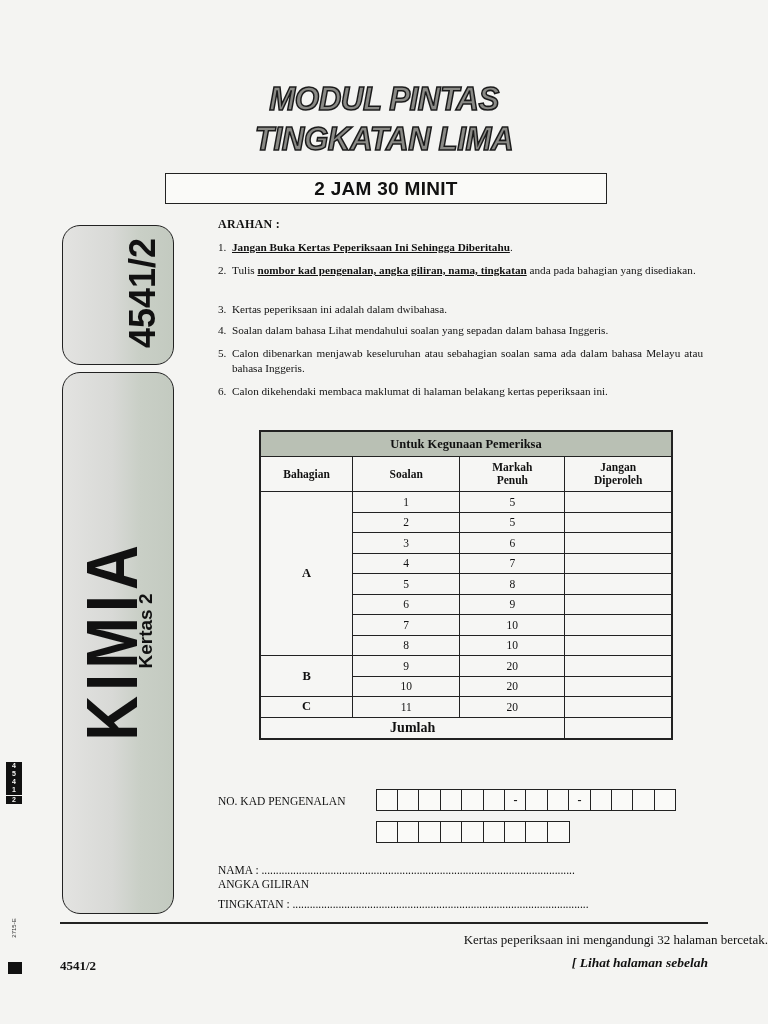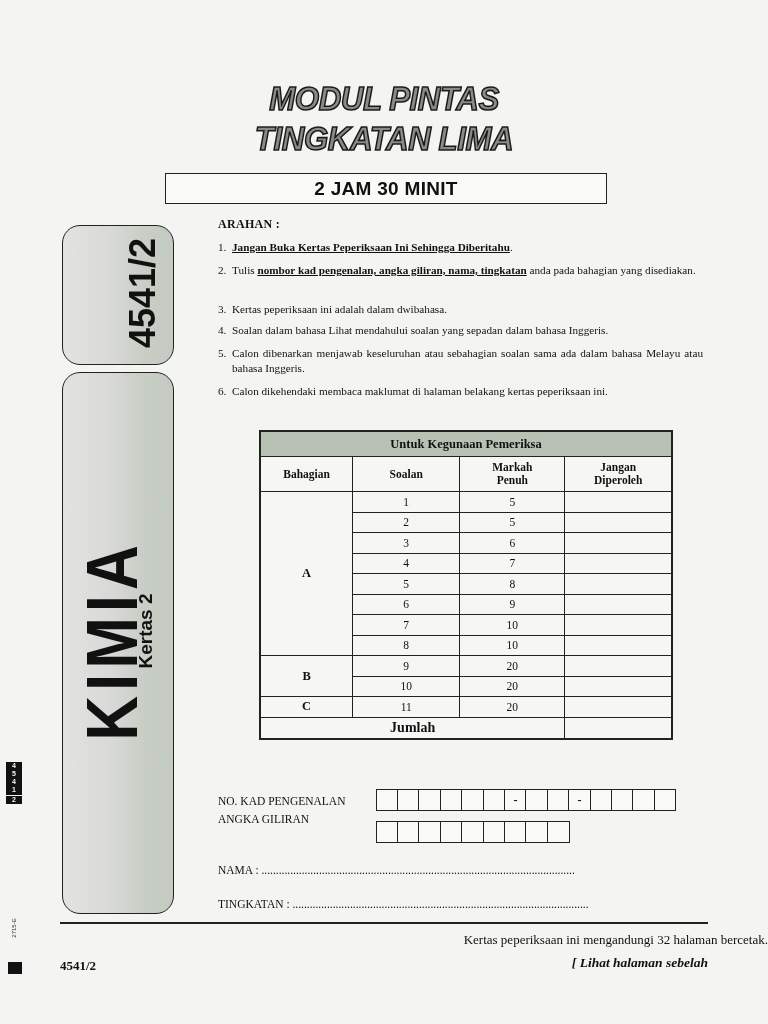--- a/index.html
+++ b/index.html
@@ -228,21 +228,21 @@
     <div class="cell">-</div>
     <div class="cell"></div>
     <div class="cell"></div>
     <div class="cell">-</div>
     <div class="cell"></div>
     <div class="cell"></div>
     <div class="cell"></div>
     <div class="cell"></div>
   </div>
 
-<div class="abs flabel" style="top:813px">ANGKA GILIRAN</div>
+<div class="abs flabel" style="top:878px">ANGKA GILIRAN</div>
 <div class="boxes" id="roll-boxes" style="left:377px; top:821px;">
     <div class="cell"></div>
     <div class="cell"></div>
     <div class="cell"></div>
     <div class="cell"></div>
     <div class="cell"></div>
     <div class="cell"></div>
     <div class="cell"></div>
     <div class="cell"></div>
     <div class="cell"></div>

